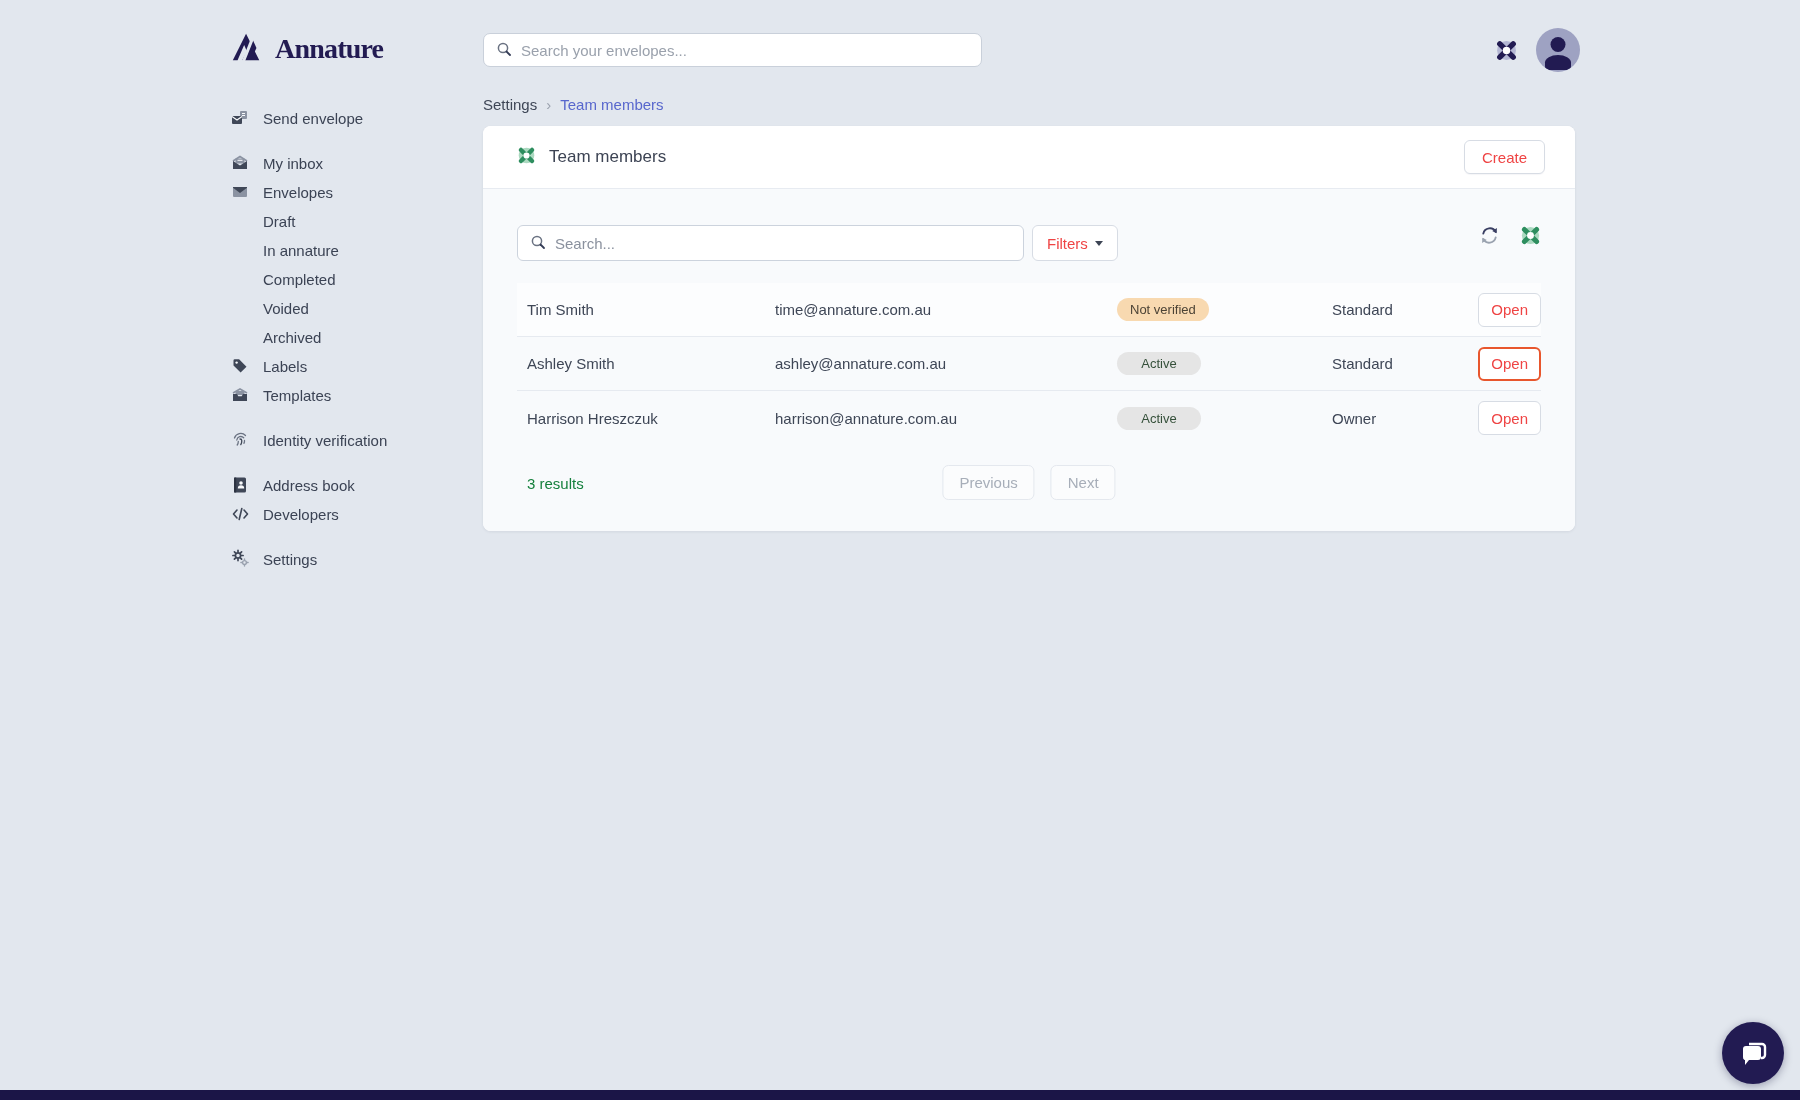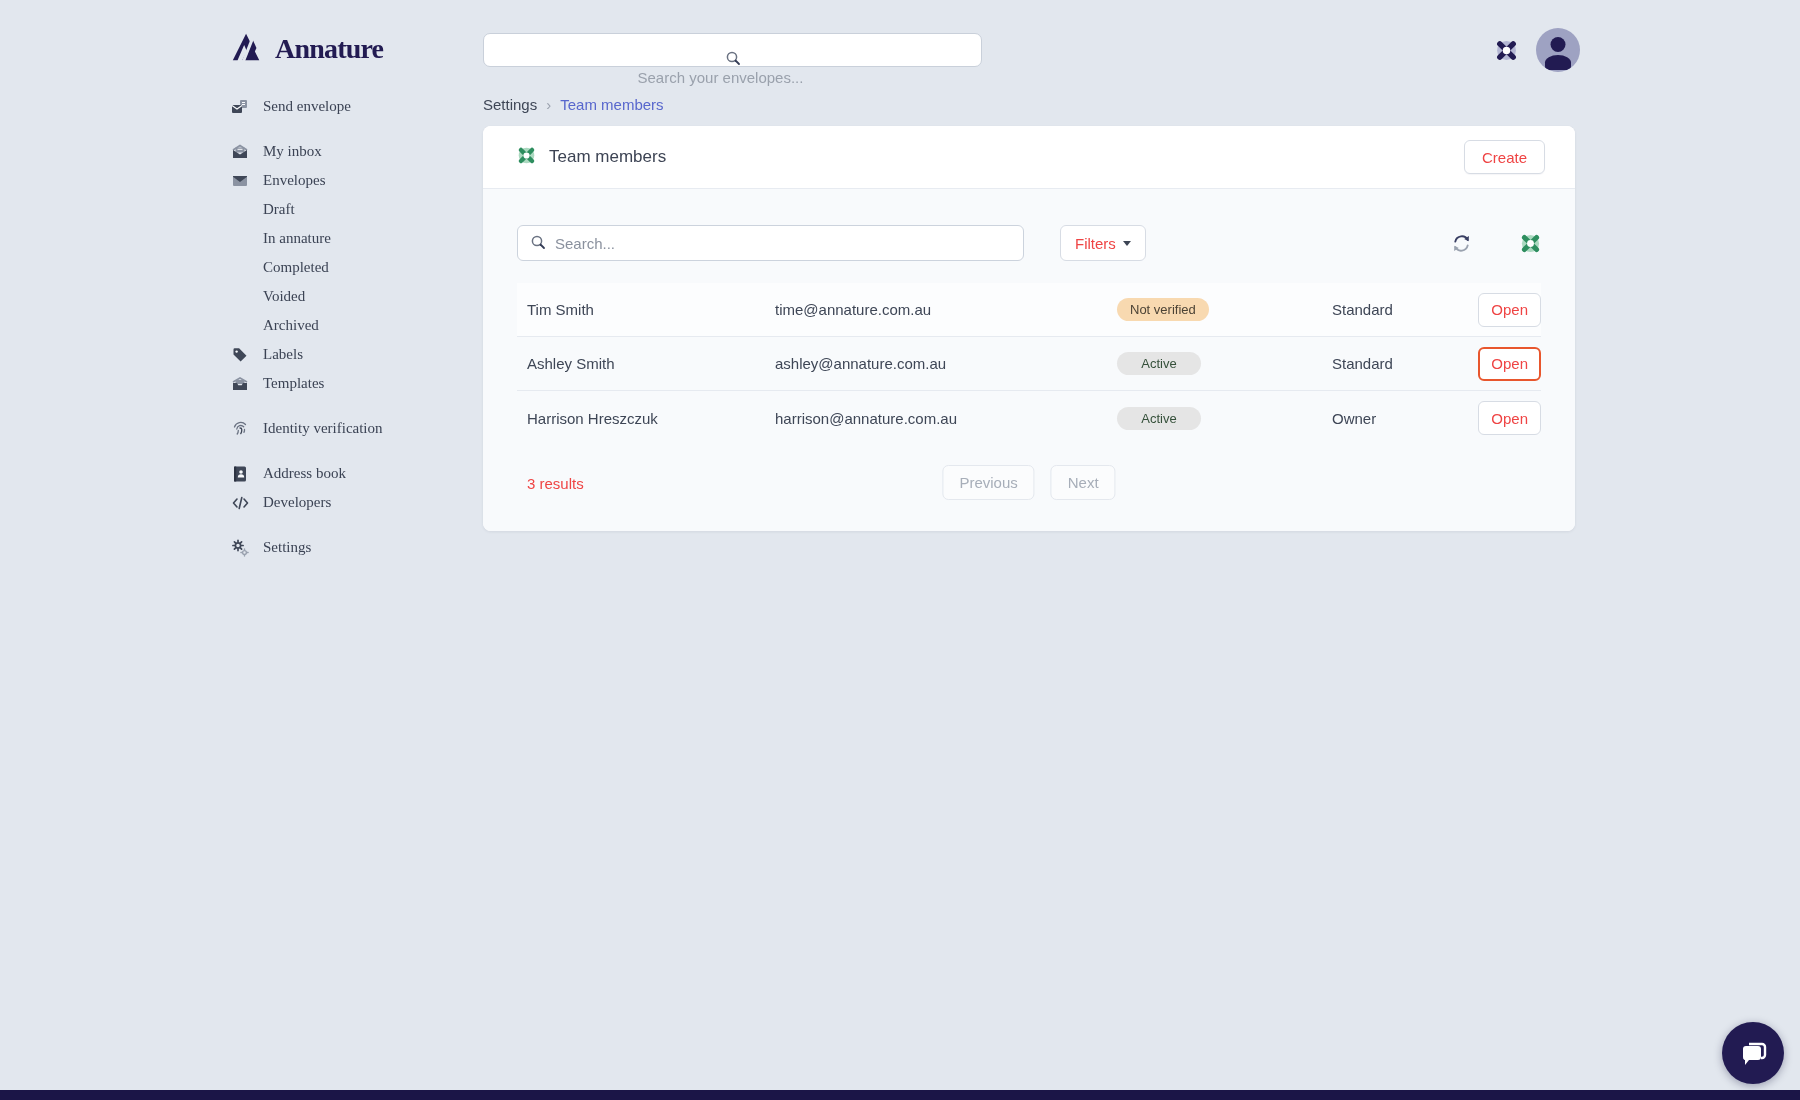--- a/index.html
+++ b/index.html
@@ -11,54 +11,54 @@
     font-size:15px;
     -webkit-font-smoothing:antialiased;
   }
   .app { position:relative; width:1800px; height:1100px; overflow:hidden; }
 
   
   .topbar { position:relative; height:86px; }
   .logo { position:absolute; left:230px; top:30px; display:flex; align-items:center; gap:11px; }
   .logo-text { font-size:28px; font-weight:bold; color:#221b52; letter-spacing:-0.8px;font-family:Liberation Serif, serif; }
   .global-search { position:absolute; left:483px; top:33px; width:499px; height:31px;
-    background:#fff; border:1px solid #c9d0da; border-radius:7px; display:flex; align-items:center; padding:16px 12px;flex-direction:column; }
+    background:#fff; border:1px solid #c9d0da; border-radius:7px; display:flex; align-items:center; padding:16px 12px; }
   .global-search input { border:none; outline:none; flex:1; font-size:15px; color:#3e4656;
     font-family:"Liberation Sans",sans-serif; background:transparent; margin-left:9px; }
   .global-search input::placeholder { color:#9aa1ac; }
   .topbar-right { position:absolute; right:220px; top:28px; display:flex; align-items:center; gap:18px; }
   .avatar { width:44px; height:44px; border-radius:50%; background:#9ea2c2; position:relative; overflow:hidden; cursor:pointer; }
   .avatar-head { position:absolute; left:50%; top:9px; transform:translateX(-50%); width:15px; height:15px; border-radius:50%; background:#221b52; }
   .avatar-body { position:absolute; left:50%; top:27px; transform:translateX(-50%); width:26px; height:15px; border-radius:50% 50% 4px 4px; background:#221b52; }
 
   
   .layout { display:flex; padding-left:230px; }
   .sidebar { width:253px; padding-top:12px; flex:none; }
   .nav-section { margin-bottom:16px; }
-  .nav-item { display:flex; align-items:flex-start; height:29px; cursor:pointer;font-family:Liberation Serif, serif; }
+  .nav-item { display:flex; align-items:flex-end; height:29px; cursor:pointer; }
   .nav-icon { width:20px; margin-right:13px; display:flex; align-items:center; justify-content:center; flex:none; }
   .nav-label { font-size:15px; color:#3b4354; white-space:nowrap; }
 
   .main { width:1092px; flex:none; }
   .breadcrumb { display:flex; align-items:center; gap:9px; margin:10px 0 13px 0; font-size:15px; }
   .crumb { color:#3e4656; cursor:pointer; }
   .crumb-sep { color:#9aa1ad; font-size:15px; }
   .crumb-current { color:#5867cd; cursor:pointer; }
 
   
   .panel { background:#fff; border-radius:8px; box-shadow:0 1px 3px rgba(25,35,65,.08); overflow:hidden; }
   .panel-header { height:62px; display:flex; align-items:center; padding:0 30px 0 34px; background:#fff; }
   .panel-title-wrap { display:flex; align-items:center; gap:13px; flex:1; }
   .panel-title { font-size:17px; font-weight:500; color:#3d4454; }
   .btn { font-family:"Liberation Sans",sans-serif; font-size:15px; color:#ef4444; background:#fff;
     border:1px solid #d7dce4; border-radius:6px; cursor:pointer; }
   .create-btn { height:34px; padding:0 17px; box-shadow:0 1px 1px rgba(25,35,65,.04); }
   .panel-body { background:#f8fafc; border-top:1px solid #e7ebf1; padding:36px 34px 30px 34px; }
 
-  .toolbar { display:flex; align-items:center;gap:28px; }
+  .toolbar { display:flex; align-items:flex-start; }
   .panel-search { width:507px; height:36px; background:#fff; border:1px solid #ccd3dd; border-radius:6px;
     display:flex; align-items:center; padding:0 12px; }
   .panel-search input { border:none; outline:none; flex:1; font-size:15px; color:#3e4656;
     font-family:"Liberation Sans",sans-serif; background:transparent; margin-left:9px; }
   .panel-search input::placeholder { color:#8a919e; }
   .filters-btn { height:36px; margin-left:8px; padding:0 14px; display:flex; align-items:center; gap:7px; }
   .caret-down { width:0; height:0; border-left:4.5px solid transparent; border-right:4.5px solid transparent; border-top:5.5px solid #3d4555; }
   .toolbar-spacer { flex:1; }
   .icon-btn { background:transparent; border:none; cursor:pointer; display:flex; align-items:center; padding:0; margin-left:20px; }
 
@@ -76,21 +76,21 @@
   .tbody-row:last-child { border-bottom:none; }
   .tbody-row.hovered { background:rgba(255,255,255,.6); }
   .cell { font-size:15px; color:#3e4656; }
   .badge { display:inline-block; min-width:84px; text-align:center; padding:4px 13px; border-radius:12px; font-size:13px; }
   .badge-warning { background:#f8d9b0; color:#4c4335; }
   .badge-success { background:#e5e5e5; color:#35503a; }
   .open-btn { height:34px; padding:0 12px; }
   .open-btn.highlighted { border:2px solid #e8562d; padding:0 11px; }
 
   .table-footer { position:relative; margin-top:20px; height:36px; display:flex; align-items:center; }
-  .results-text { font-size:15px; font-weight:500; color:#ef4444; padding-left:10px; }
+  .results-text { font-size:15px; font-weight:500; color:#15803d; padding-left:10px; }
   .pager { position:absolute; left:50%; top:0; transform:translateX(-50%); display:flex; gap:16px; }
   .pager-btn { height:35px; padding:0 16px; background:#fbfcfd; border:1px solid #e4e8ee; color:#a7aeb9; cursor:default; }
 
   
   .chat-fab { position:absolute; right:16px; bottom:16px; width:62px; height:62px; border-radius:50%;
     background:#221b52; border:none; cursor:pointer; display:flex; align-items:center; justify-content:center;
     box-shadow:0 2px 8px rgba(20,20,60,.35); }
   .bottom-bar { position:absolute; left:0; bottom:0; width:1800px; height:10px; background:#1b1547; }
 </style>
 </head>

